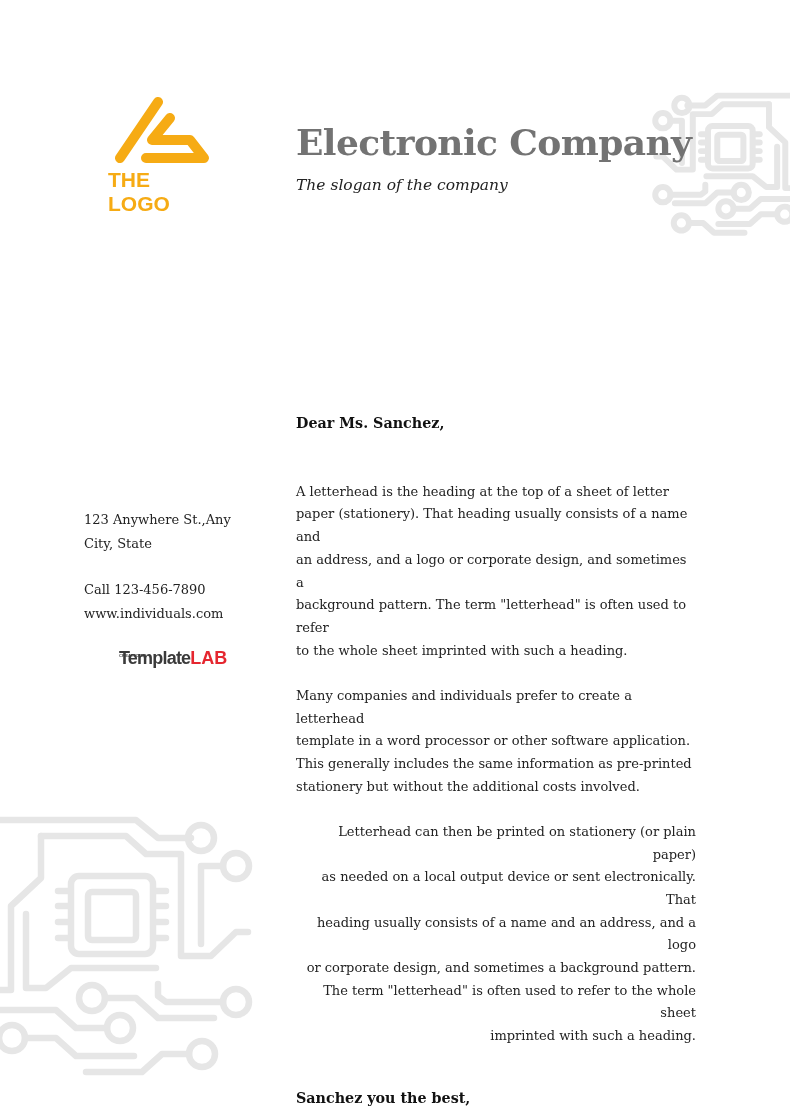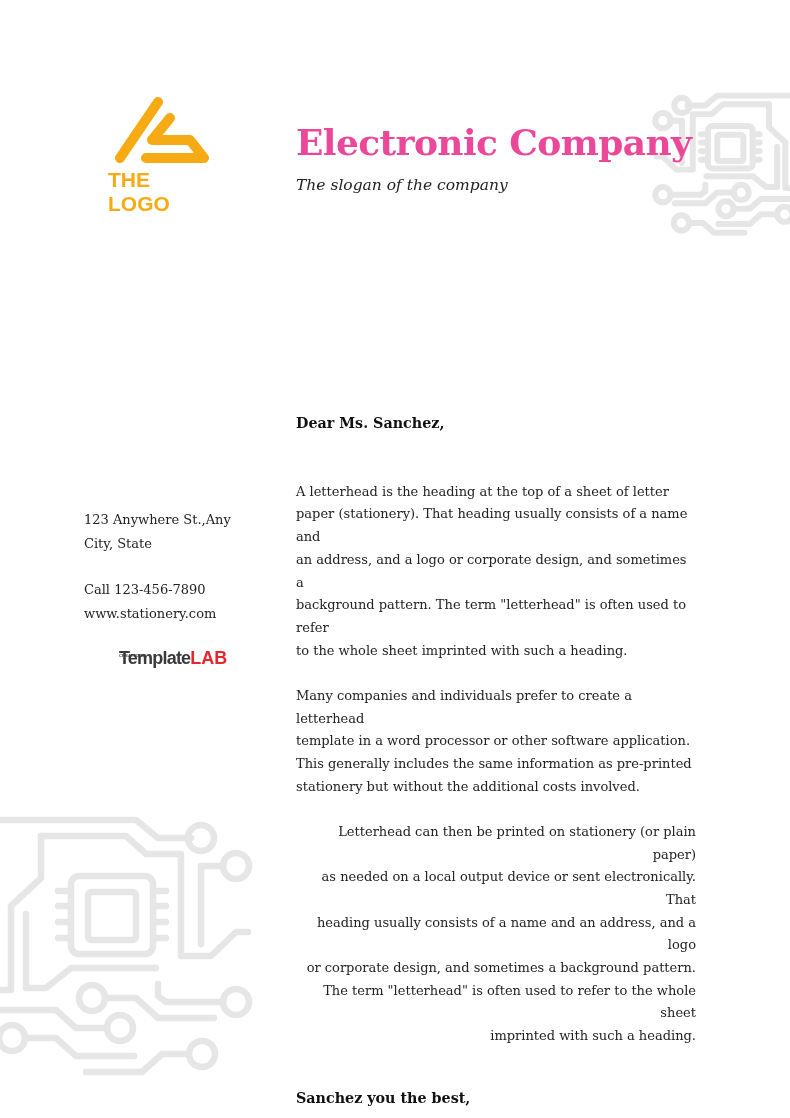--- a/index.html
+++ b/index.html
@@ -12,21 +12,21 @@
     }
     #circuit-top { left: 645px; top: 88px; width: 150px; height: 148px; }
     #circuit-bottom { left: -4px; top: 806px; width: 270px; height: 272px; }
 
     #logo { position: absolute; left: 104px; top: 96px; width: 112px; }
     #logo svg { display: block; margin-left: 6px; }
     #logo-text { display: block; font-family: "Liberation Sans", sans-serif; font-weight: 700;
                  font-size: 21px; letter-spacing: 0px; margin-left: 4px; }
 
     #company-name { position: absolute; left: 296px; top: 121px; margin: 0;
-                    font-size: 36px; font-weight: 700; letter-spacing: -0.6px; color: #ec4899;
+                    font-size: 36px; font-weight: 700; letter-spacing: -0.6px; color: #737373;
                     font-family: "DejaVu Serif", serif; white-space: nowrap; text-align: right; }
     #slogan { position: absolute; left: 296px; top: 176px; margin: 0; font-size: 15.5px; color: #222; font-style: italic; }
 
     #sidebar { position: absolute; left: 84px; top: 508px; width: 180px; font-size: 13px; line-height: 23.5px; color: #222; }
     #sidebar p { margin: 0; }
     #sidebar .gap { height: 23px; }
     #brand { margin-top: 19px; display: block; position: relative; height: 24px; margin-left: 35px; }
     #brand-created { position: absolute; left: 0; top: 0; font-family: "Liberation Sans", sans-serif; font-size: 4px; font-weight: 700; color: #444; letter-spacing: 0.2px; }
     #brand-word { position: absolute; left: 0; top: 3px; font-family: "Liberation Sans", sans-serif; font-size: 18px; font-weight: 700; letter-spacing: -0.8px; color: #3a3a3a; }
     #brand-word .lab { color: #e5262f; letter-spacing: 0; }
@@ -115,21 +115,21 @@
 </div>
 
 <h1 id="company-name">Electronic Company</h1>
 <p id="slogan">The slogan of the company</p>
 
 <div id="sidebar">
   <p>123 Anywhere St.,Any</p>
   <p>City, State</p>
   <div class="gap"></div>
   <p>Call 123-456-7890</p>
-  <p>www.stationery.com</p>
+  <p>www.individuals.com</p>
   <div id="brand">
     <span id="brand-created">CREATED BY</span>
     <span id="brand-word"><span>Template</span><span class="lab">LAB</span></span>
   </div>
 </div>
 
 <div id="letter">
   <p id="salutation" class="bold">Dear Ms. Sanchez,</p>
   <p class="para">A letterhead is the heading at the top of a sheet of letter
 paper (stationery). That heading usually consists of a name and

